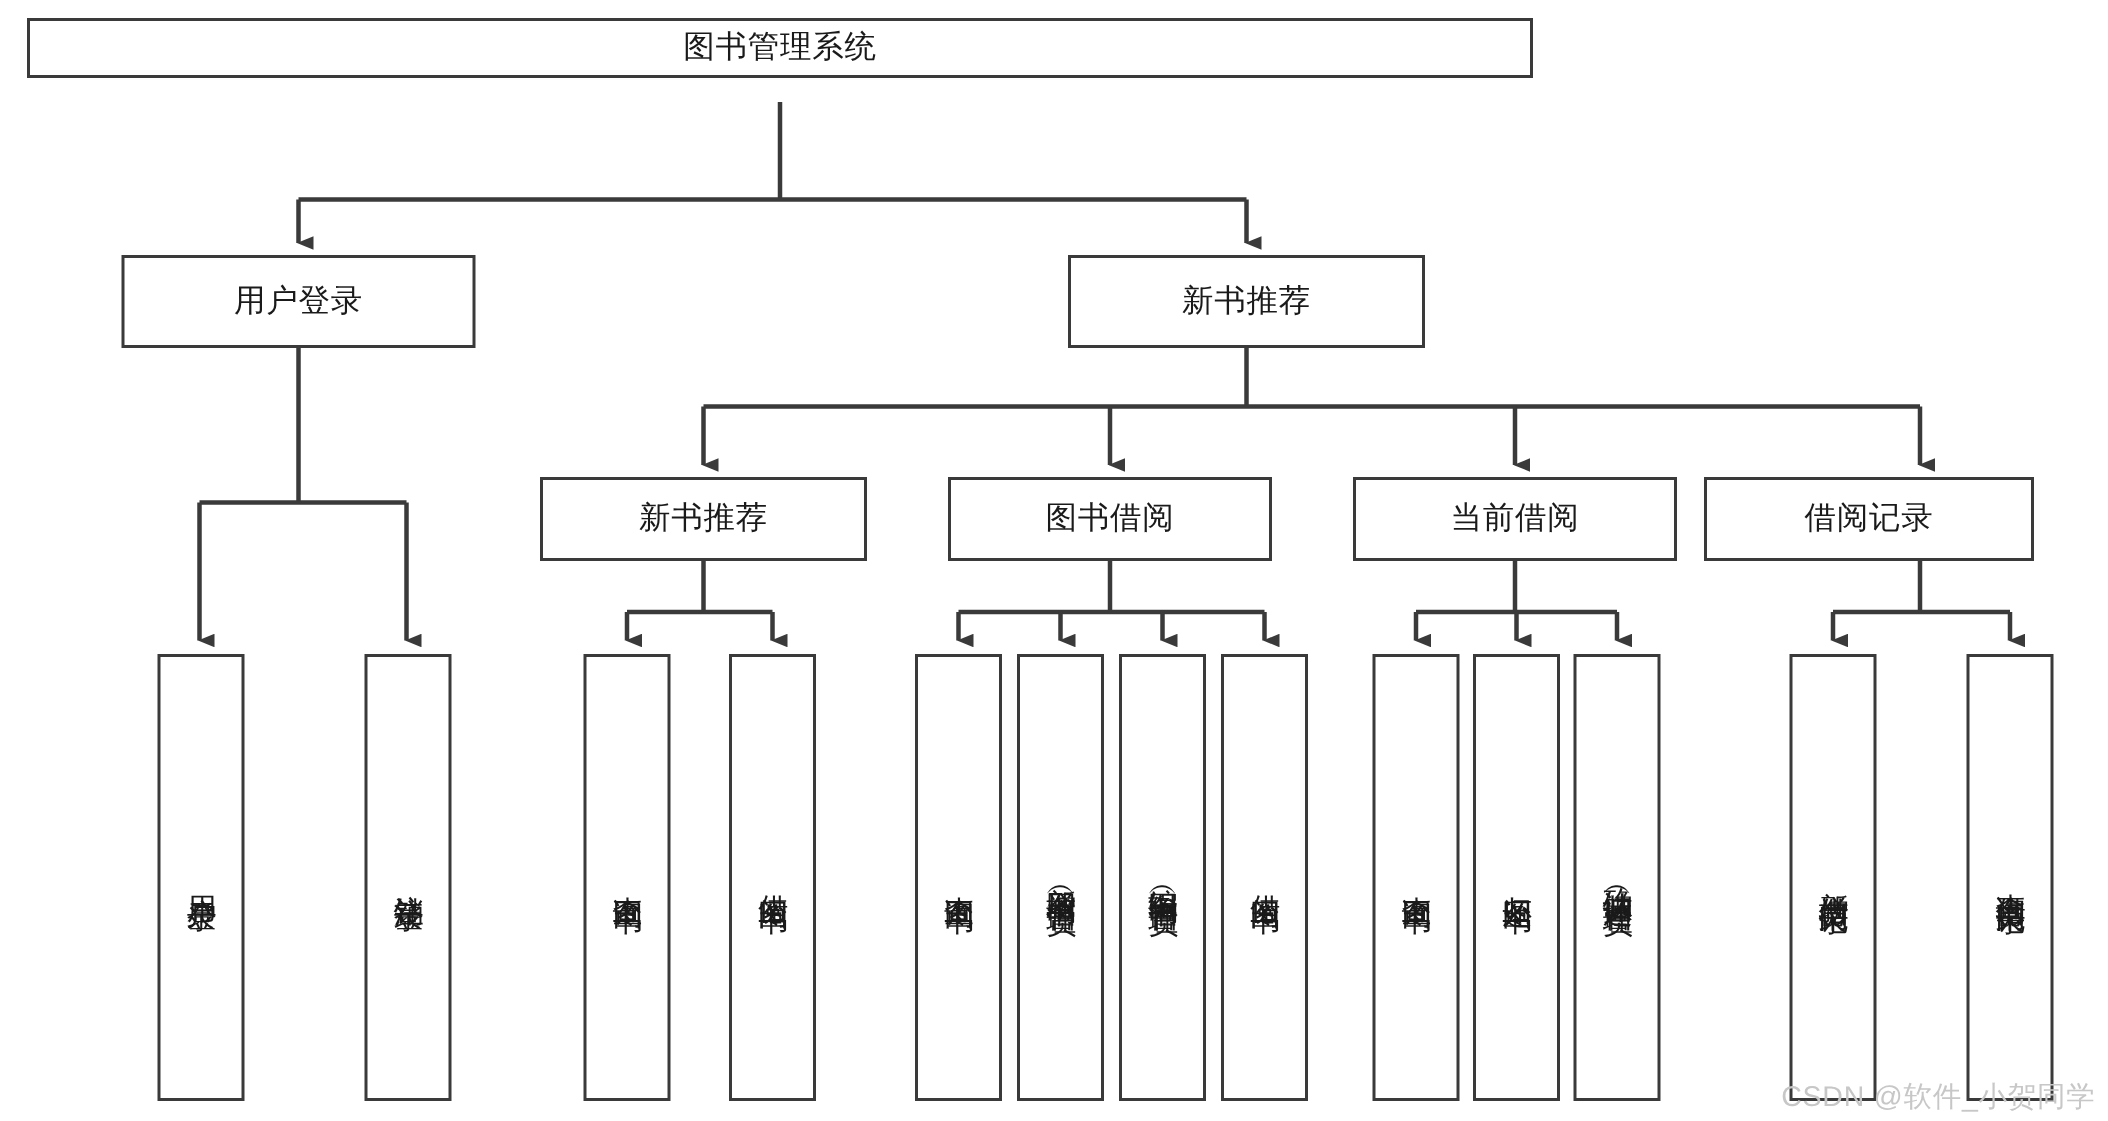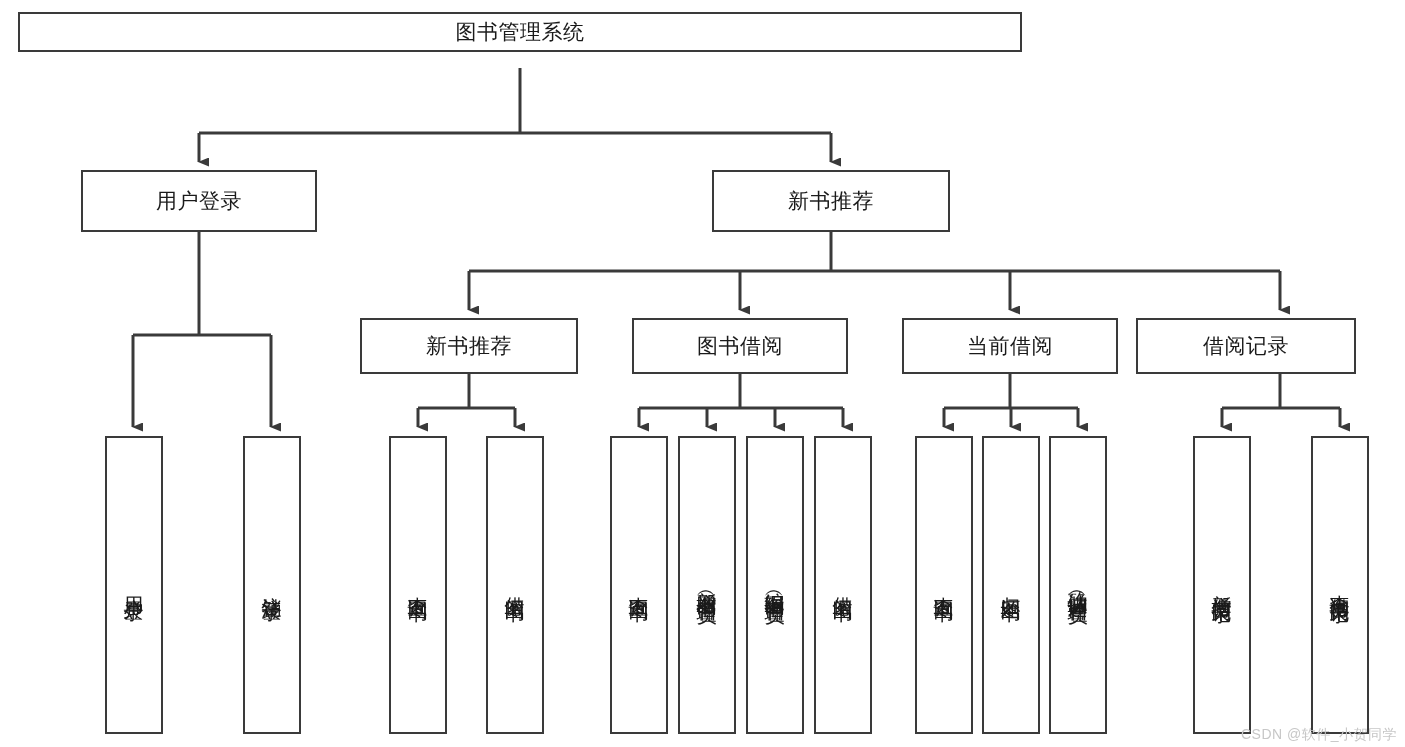--- a/index.html
+++ b/index.html
@@ -48,21 +48,21 @@
     letter-spacing: 2px;
     line-height: 1.1;
     white-space: normal;
     max-height: 280px;
   }
   .watermark {
     position: absolute;
     right: 8px;
     bottom: 3px;
     color: #c7c7c7;
-    font-size: 14px;
+    font-size: 19px;
     letter-spacing: 0.5px;
     white-space: nowrap;
     pointer-events: none;
   }
 </style>
 </head>
 <body>
 
 <div id="stage">
 

